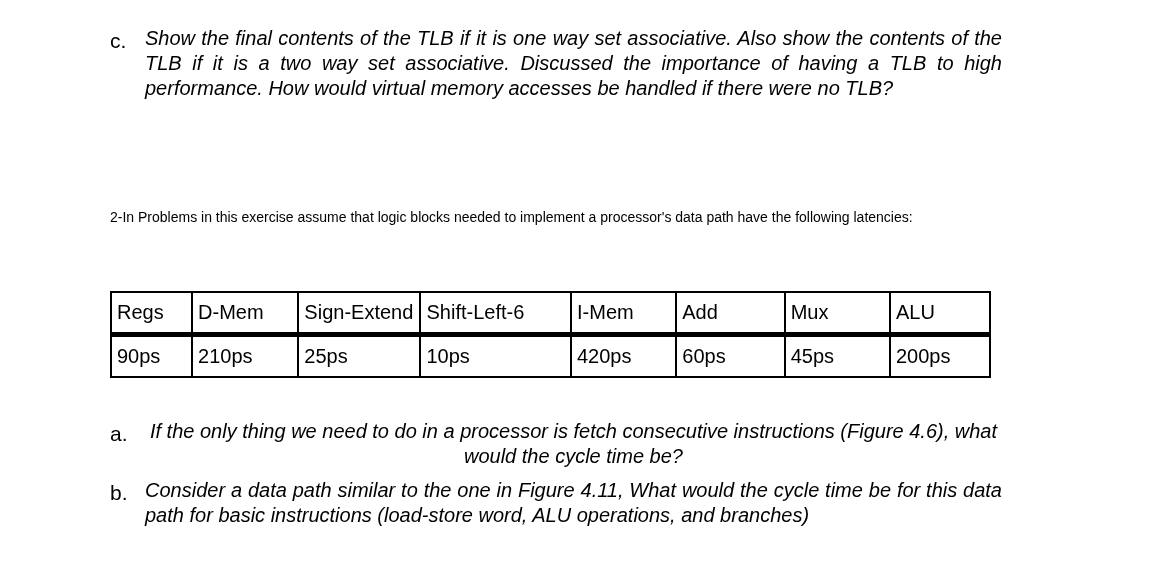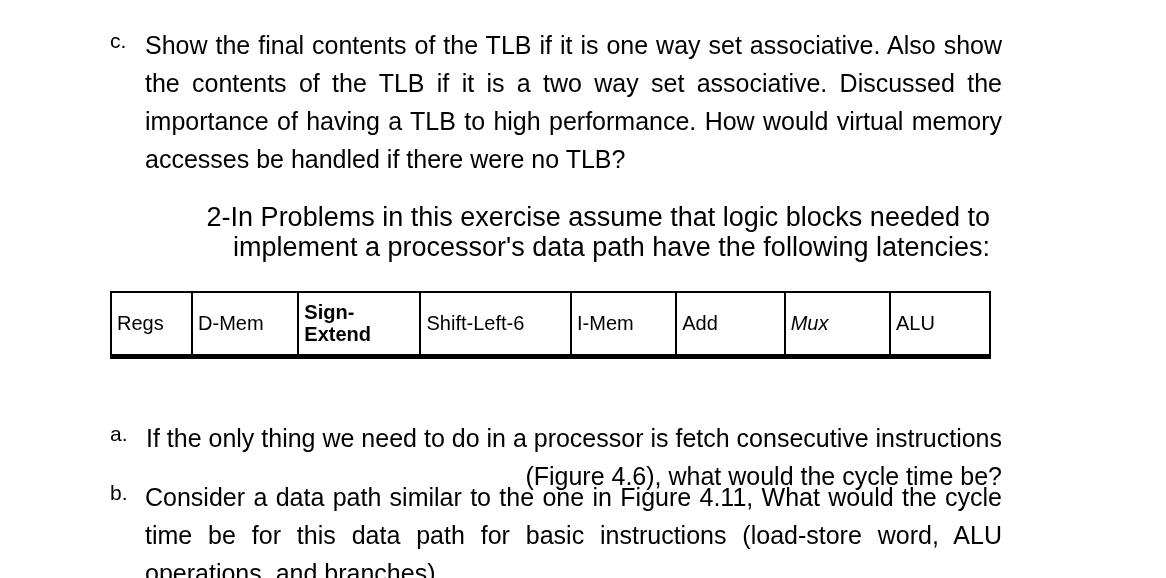--- a/index.html
+++ b/index.html
@@ -32,44 +32,45 @@
   }
   .qmarker {
     width: 35px;
     flex: 0 0 35px;
     font-size: 21px;
     line-height: 30px;
     text-align: left;
   }
   .qtext {
     flex: 1 1 auto;
-    font-size: 25px;
-    line-height: 38px;
+    font-size: 20px;
+    line-height: 25px;
     text-align: justify;
     text-justify: inter-word;
     hyphens: none;
     white-space: pre-line;
+    font-style: italic;
   }
-  .qtext.noj { text-align: right; }
+  .qtext.noj { text-align: center; }
 
   
   #item-c {
     left: 110px;
     top: 26px;
     width: 892px;
   }
   
   #intro-para {
     position: absolute;
     left: 110px;
     top: 202px;
     width: 880px;
-    font-size: 27px;
+    font-size: 14px;
     line-height: 30px;
-    text-align: right;
+    text-align: left;
     white-space: pre-line;
   }
 
   
   #latency-table {
     position: absolute;
     left: 110px;
     top: 291px;
     width: 881px;
     border-collapse: collapse;
@@ -91,25 +92,25 @@
   #latency-table tr.header-row td {
     border-bottom: 5px solid #000;
   }
   #latency-table tr.values-row td {
     border-top: 0;
   }
 
   
   .col-0 { width: 77px; }
   .col-1 { width: 101px; }
-  .col-2 { width: 116px; font-weight: bold; }
+  .col-2 { width: 116px; }
   .col-3 { width: 143px; }
   .col-4 { width: 100px; }
   .col-5 { width: 103px; }
-  .col-6 { width: 100px; font-style: italic; }
+  .col-6 { width: 100px; }
   .col-7 { width: 95px; }
 
   
   #item-a {
     left: 110px;
     top: 419px;
     width: 892px;
   }
   #item-b {
     left: 110px;
@@ -134,20 +135,30 @@
       <tr class="header-row">
         <td class="col-0">Regs</td>
         <td class="col-1">D-Mem</td>
         <td class="col-2">Sign-Extend</td>
         <td class="col-3">Shift-Left-6</td>
         <td class="col-4">I-Mem</td>
         <td class="col-5">Add</td>
         <td class="col-6">Mux</td>
         <td class="col-7">ALU</td>
       </tr>
+      <tr class="values-row">
+        <td class="col-0">90ps</td>
+        <td class="col-1">210ps</td>
+        <td class="col-2">25ps</td>
+        <td class="col-3">10ps</td>
+        <td class="col-4">420ps</td>
+        <td class="col-5">60ps</td>
+        <td class="col-6">45ps</td>
+        <td class="col-7">200ps</td>
+      </tr>
     </tbody>
   </table>
 
   <div class="qitem" id="item-a">
     <span class="qmarker">a.</span>
     <span class="qtext noj">If the only thing we need to do in a processor is fetch consecutive instructions (Figure 4.6), what would the cycle time be?</span>
   </div>
 
   <div class="qitem" id="item-b">
     <span class="qmarker">b.</span>

